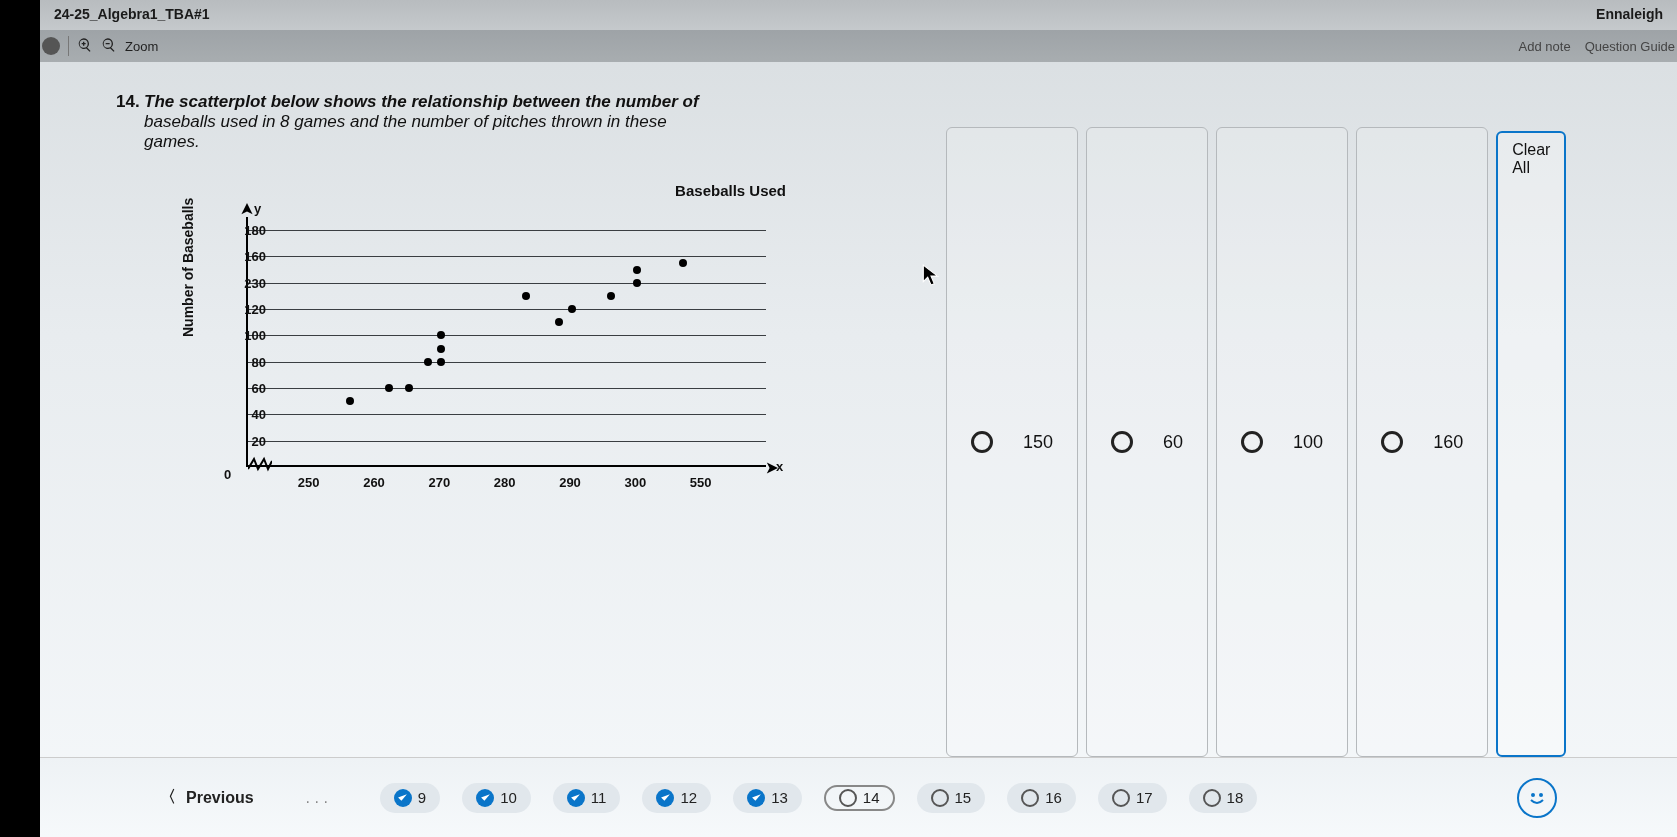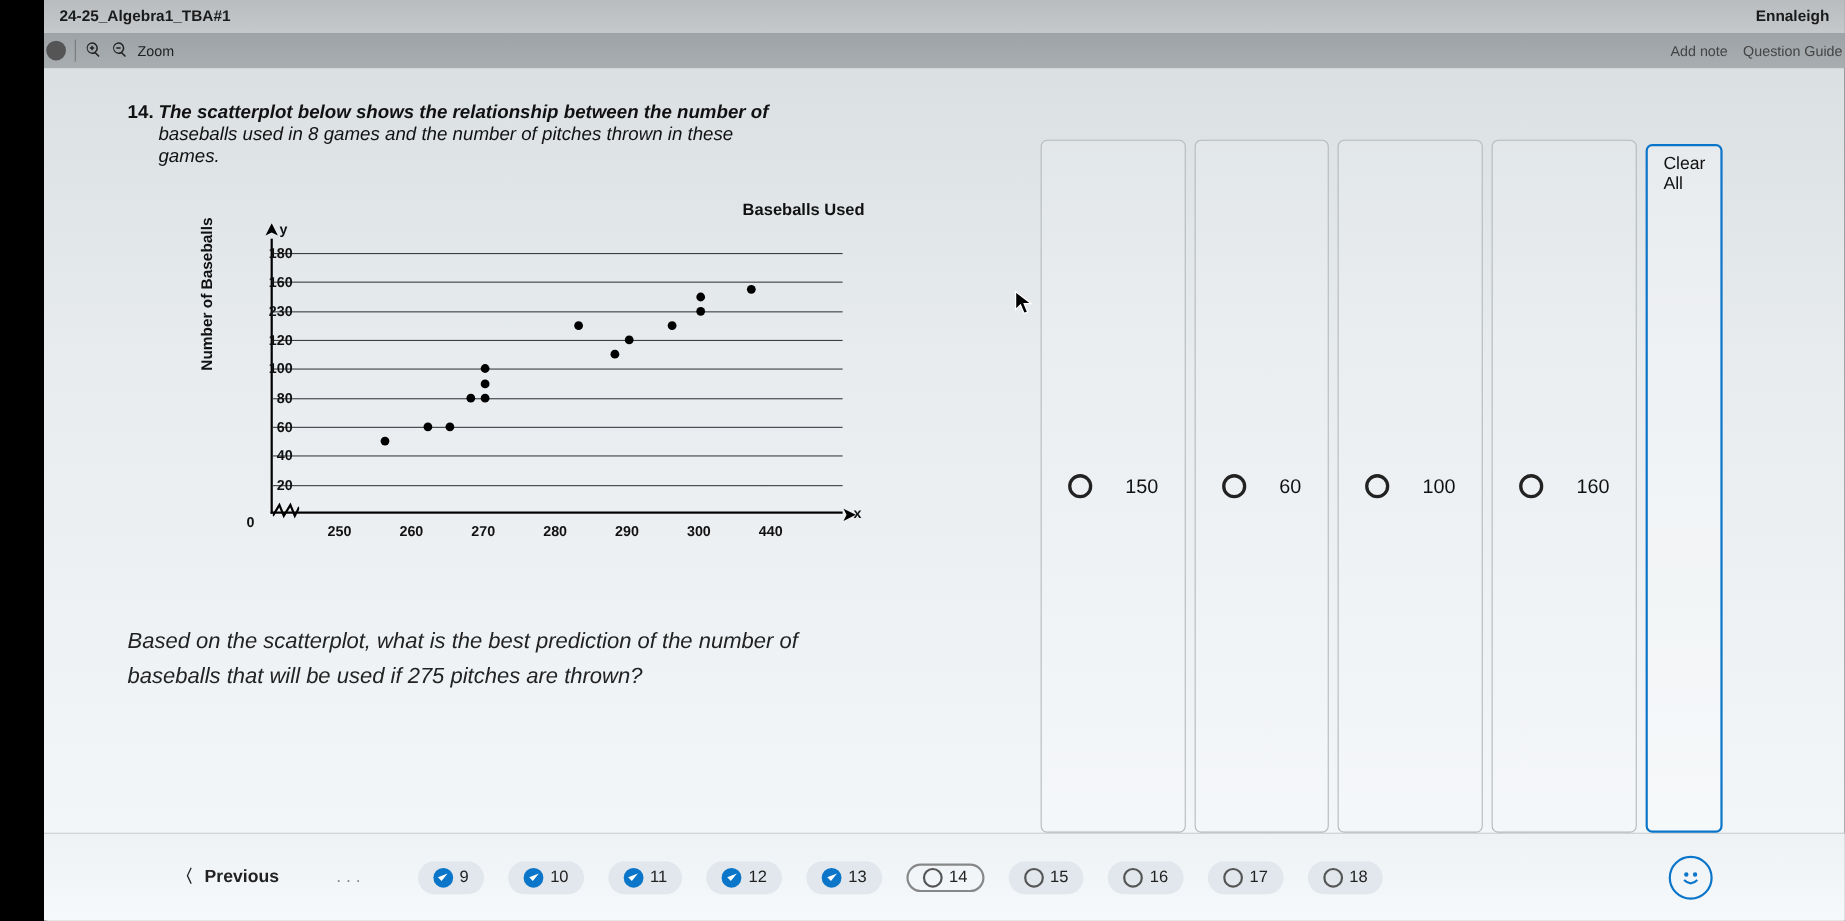--- a/index.html
+++ b/index.html
@@ -242,33 +242,29 @@
             <div class="y-tick" style="top: 102.105px;">120</div>
             <div class="y-tick" style="top: 75.7895px;">230</div>
             <div class="y-tick" style="top: 49.4737px;">160</div>
             <div class="y-tick" style="top: 23.1579px;">180</div>
             <div class="x-tick" style="left: 132.667px;">250</div>
             <div class="x-tick" style="left: 198px;">260</div>
             <div class="x-tick" style="left: 263.333px;">270</div>
             <div class="x-tick" style="left: 328.667px;">280</div>
             <div class="x-tick" style="left: 394px;">290</div>
             <div class="x-tick" style="left: 459.333px;">300</div>
-            <div class="x-tick" style="left: 524.667px;">440</div>
+            <div class="x-tick" style="left: 524.667px;">550</div>
           </div>
         <div class="cursor-arrow">
           <svg viewBox="0 0 16 20">
               <path d="M1 1 L1 16 L5 12 L8 19 L11 18 L8 11 L14 11 Z" fill="#000" stroke="#fff" stroke-width="1"></path>
             </svg>
         </div>
       </div>
 
-      <div class="follow-up">
-        <div>Based on the scatterplot, what is the best prediction of the number of</div>
-        <div>baseballs that will be used if 275 pitches are thrown?</div>
-      </div>
     </div>
 
     <div class="answers-col">
       <div class="answer-opt">
         <span class="radio-circle"></span>
         <span class="lbl">150</span>
       </div>
       <div class="answer-opt">
         <span class="radio-circle"></span>
         <span class="lbl">60</span>

